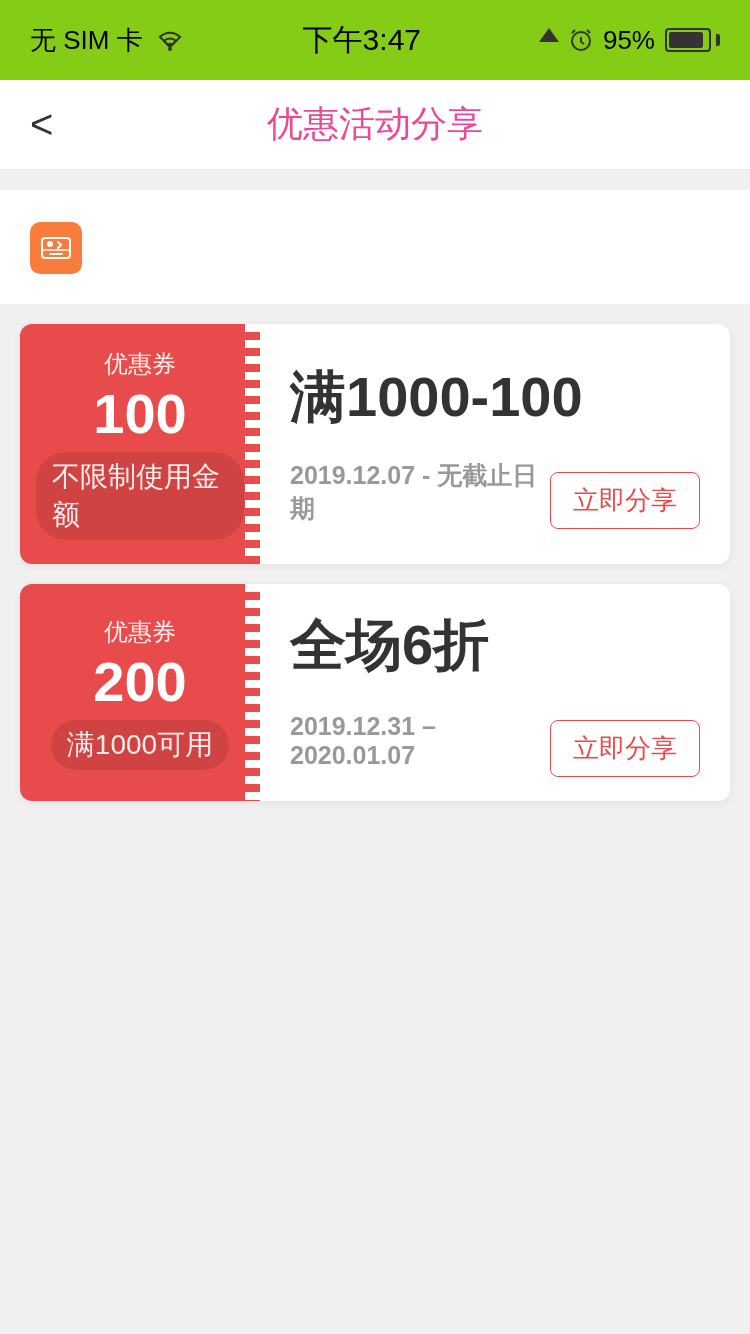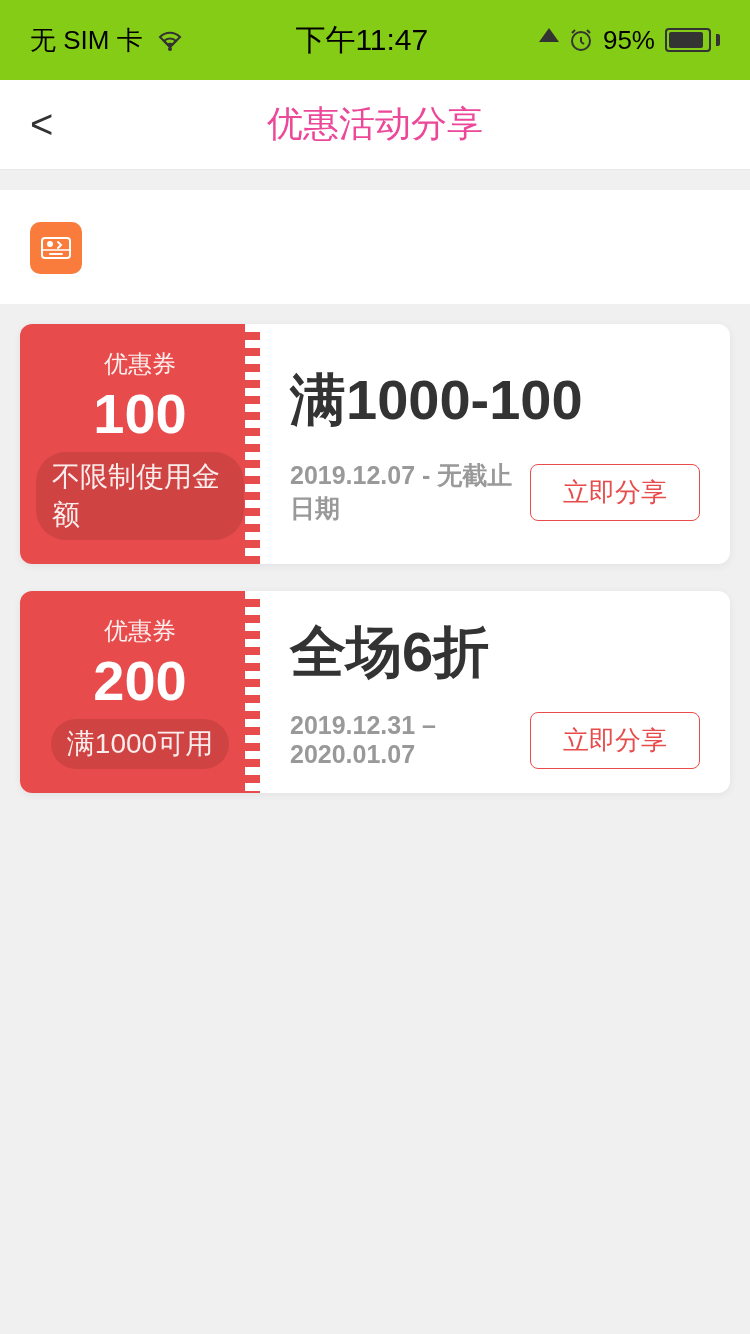--- a/index.html
+++ b/index.html
@@ -132,21 +132,21 @@
       font-size: 26px;
       color: #999;
     }
 
     
     .coupon-list {
       padding: 20px 20px 0 20px;
       background: #f0f0f0;
       display: flex;
       flex-direction: column;
-      gap: 27px;
+      gap: 20px;
     }
 
     
     .coupon-card {
       background: #fff;
       border-radius: 12px;
       overflow: hidden;
       display: flex;
       box-shadow: 0 2px 8px rgba(0,0,0,0.06);
     }
@@ -219,26 +219,27 @@
       justify-content: space-between;
     }
     .coupon-date {
       font-size: 25px;
       color: #999;
       font-weight: bold;
     }
     .share-btn {
       border: 1.5px solid #e84b4b;
       border-radius: 8px;
-      padding: 10px 32px;
+      padding: 10px 22px;
       font-size: 26px;
       color: #e84b4b;
       background: transparent;
       cursor: pointer;
       white-space: nowrap;
+      margin-top: 16px;
     }
 
     
     .empty-area {
       flex: 1;
       background: #f0f0f0;
       min-height: 560px;
     }
   </style>
 </head>
@@ -247,21 +248,21 @@
 <div class="status-bar">
   <div class="status-left">
     <span>无 SIM 卡</span>
     <svg width="30" height="22" viewBox="0 0 30 22">
       <path d="M15 18l3-3a4.2 4.2 0 0 0-6 0l3 3z" fill="#333"></path>
       <path d="M15 18L9 12a8.5 8.5 0 0 1 12 0L15 18z" fill="none" stroke="#333" stroke-width="2"></path>
       <path d="M15 18L5 8A14 14 0 0 1 25 8L15 18z" fill="none" stroke="#333" stroke-width="2"></path>
       <circle cx="15" cy="20" r="2" fill="#333"></circle>
     </svg>
   </div>
-  <div class="status-center">下午11:47</div>
+  <div class="status-center">下午3:47</div>
   <div class="status-right">
     <svg width="20" height="24" viewBox="0 0 20 24">
       <path d="M10 0L20 14H0L10 0z" fill="#333"></path>
     </svg>
     <svg width="24" height="24" viewBox="0 0 24 24">
       <circle cx="12" cy="13" r="9" fill="none" stroke="#333" stroke-width="2"></circle>
       <line x1="12" y1="9" x2="12" y2="14" stroke="#333" stroke-width="2"></line>
       <line x1="12" y1="14" x2="15" y2="16" stroke="#333" stroke-width="2"></line>
       <line x1="3" y1="5" x2="6" y2="2" stroke="#333" stroke-width="2"></line>
       <line x1="21" y1="5" x2="18" y2="2" stroke="#333" stroke-width="2"></line>

